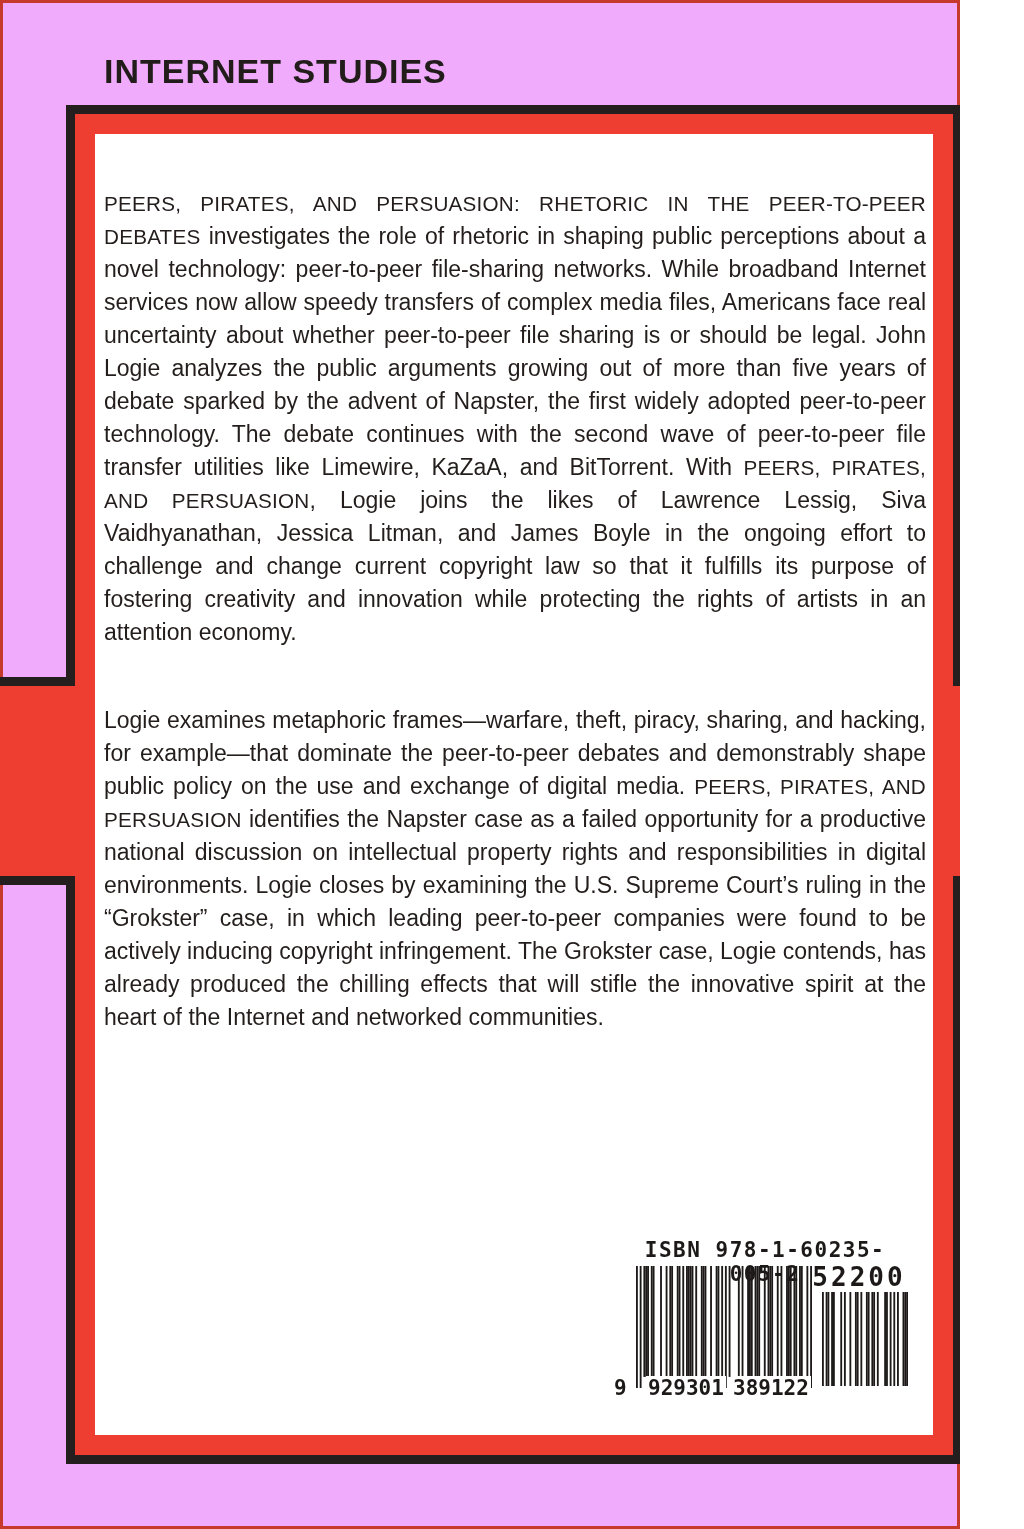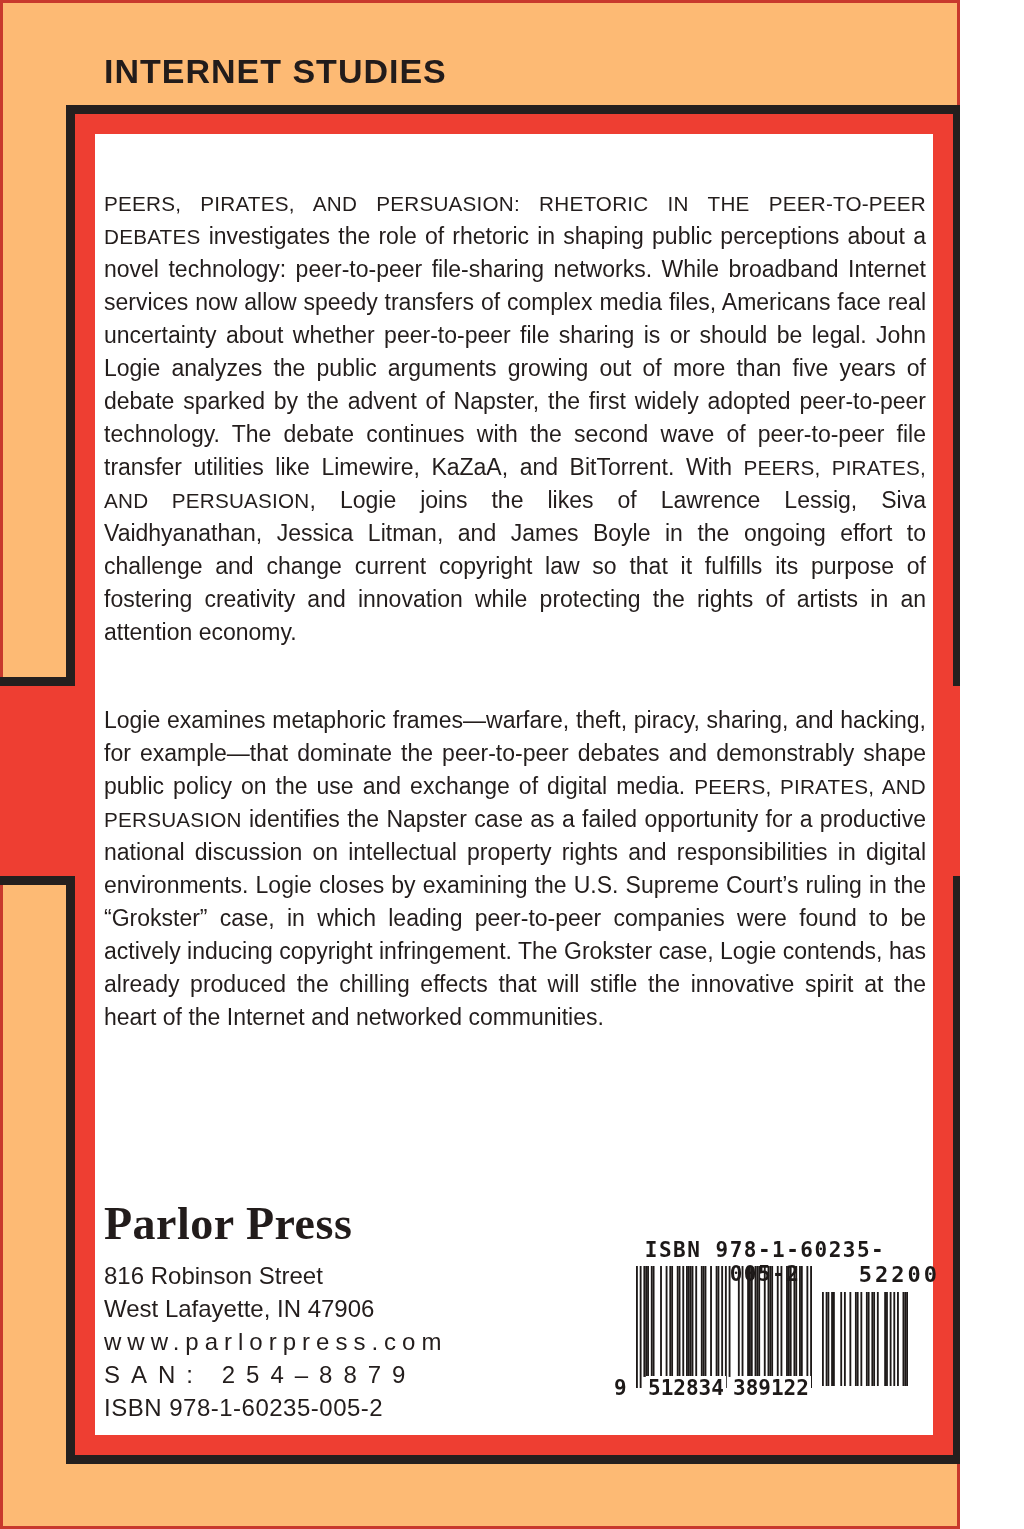--- a/index.html
+++ b/index.html
@@ -1,18 +1,18 @@
 <!DOCTYPE html>
 <html><head>
 <meta charset="utf-8">
 <style>
   html,body { margin:0; padding:0; background:#ffffff; }
   .page {
     position:relative; width:960px; height:1529px;
-    background:#fdba74; overflow:hidden;
+    background:#f0abfc; overflow:hidden;
     font-family:"Liberation Sans", sans-serif;
     color:#231d1c;
   }
   .page-edge {
     position:absolute; inset:0; border:3px solid #c8392d;
     z-index:1; pointer-events:none;
   }
   .series-title {
     position:absolute; left:104px; top:52px; z-index:2;
     font-size:34px; font-weight:bold; letter-spacing:1px; color:#221c1b;
@@ -46,21 +46,21 @@
     font-family:"Liberation Serif", serif; font-weight:bold;
     font-size:46px; line-height:52px; color:#221c1b; letter-spacing:0.5px;
   }
   .publisher-lines { margin-top:9px; font-size:24px; line-height:33px; color:#231d1c; }
   .pub-website { letter-spacing:6px; }
   .pub-san { letter-spacing:11px; }
   .pub-isbn { letter-spacing:0.5px; }
   
   .barcode-block { position:absolute; z-index:5; font-family:"DejaVu Sans Mono", monospace; font-weight:bold; color:#1d1918; }
   .bc-isbn-text { position:absolute; left:620px; top:1238px; width:290px; text-align:center; font-size:21px; letter-spacing:1.5px; }
-  .bc-price { position:absolute; left:810px; top:1262px; width:98px; text-align:right; font-size:22px; letter-spacing:3px;margin-left:32px; }
+  .bc-price { position:absolute; left:810px; top:1262px; width:98px; text-align:center; font-size:26px; letter-spacing:3px; }
   .bc-main { position:absolute; left:636px; top:1266px; width:176px; height:122px; }
   .bc-addon { position:absolute; left:822px; top:1292px; width:86px; height:94px; }
   .bc-digit { position:absolute; top:1376px; font-size:21px; background:#ffffff; padding:0 2px; line-height:24px; }
   .bc-d9 { left:612px; }
   .bc-g1 { left:646px; }
   .bc-g2 { left:731px; }
 </style>
 </head>
 <body>
 
@@ -79,30 +79,20 @@
   <div class="tab tab-right"></div>
   <div class="tab-cap cap-left-top"></div>
   <div class="tab-cap cap-left-bottom"></div>
   <div class="tab-cap cap-right-top"></div>
   <div class="tab-cap cap-right-bottom"></div>
 
   <p class="copy p1"><span class="caps">PEERS, PIRATES, AND PERSUASION: RHETORIC IN THE PEER-TO-PEER DEBATES</span><span> investigates the role of rhetoric in shaping public perceptions about a novel technology: peer-to-peer file-sharing networks. While broadband Internet services now allow speedy transfers of complex media files, Americans face real uncertainty about whether peer-to-peer file sharing is or should be legal. John Logie analyzes the public arguments growing out of more than five years of debate sparked by the advent of Napster, the first widely adopted peer-to-peer technology. The debate continues with the second wave of peer-to-peer file transfer utilities like Limewire, KaZaA, and BitTorrent. With </span><span class="caps">PEERS, PIRATES, AND PERSUASION</span><span>, Logie joins the likes of Lawrence Lessig, Siva Vaidhyanathan, Jessica Litman, and James Boyle in the ongoing effort to challenge and change current copyright law so that it fulfills its purpose of fostering creativity and innovation while protecting the rights of artists in an attention economy.</span></p>
   <p class="copy p2"><span>Logie examines metaphoric frames—warfare, theft, piracy, sharing, and hacking, for example—that dominate the peer-to-peer debates and demonstrably shape public policy on the use and exchange of digital media. </span><span class="caps">PEERS, PIRATES, AND PERSUASION</span><span> identifies the Napster case as a failed opportunity for a productive national discussion on intellectual property rights and responsibilities in digital environments. Logie closes by examining the U.S. Supreme Court’s ruling in the “Grokster” case, in which leading peer-to-peer companies were found to be actively inducing copyright infringement. The Grokster case, Logie contends, has already produced the chilling effects that will stifle the innovative spirit at the heart of the Internet and networked communities.</span></p>
 
 
-  <div class="publisher">
-    <div class="publisher-name">Parlor Press</div>
-    <div class="publisher-lines">
-      <div>816 Robinson Street</div>
-      <div>West Lafayette, IN 47906</div>
-      <div class="pub-website">www.parlorpress.com</div>
-      <div class="pub-san">SAN: 254–8879</div>
-      <div class="pub-isbn">ISBN 978-1-60235-005-2</div>
-    </div>
-  </div>
 
   <div class="barcode-block">
     <div class="bc-isbn-text">ISBN 978-1-60235-005-2</div>
     <div class="bc-price">52200</div>
     <svg class="bc-main" xmlns="http://www.w3.org/2000/svg" viewBox="0 0 95 110" preserveAspectRatio="none">
         <rect x="0" y="0" width="1" height="110" fill="#1d1918"></rect>
         <rect x="2" y="0" width="1" height="110" fill="#1d1918"></rect>
         <rect x="4" y="0" width="1" height="100" fill="#1d1918"></rect>
         <rect x="5" y="0" width="1" height="100" fill="#1d1918"></rect>
         <rect x="6" y="0" width="1" height="100" fill="#1d1918"></rect>
@@ -173,16 +163,16 @@
         <rect x="34" y="0" width="1" height="110" fill="#1d1918"></rect>
         <rect x="35" y="0" width="1" height="110" fill="#1d1918"></rect>
         <rect x="37" y="0" width="1" height="110" fill="#1d1918"></rect>
         <rect x="39" y="0" width="1" height="110" fill="#1d1918"></rect>
         <rect x="41" y="0" width="1" height="110" fill="#1d1918"></rect>
         <rect x="44" y="0" width="1" height="110" fill="#1d1918"></rect>
         <rect x="45" y="0" width="1" height="110" fill="#1d1918"></rect>
         <rect x="46" y="0" width="1" height="110" fill="#1d1918"></rect>
       </svg>
     <span class="bc-digit bc-d9">9</span>
-    <span class="bc-digit bc-g1">512834</span>
+    <span class="bc-digit bc-g1">929301</span>
     <span class="bc-digit bc-g2">389122</span>
   </div>
 </div>
 
 </body></html>

